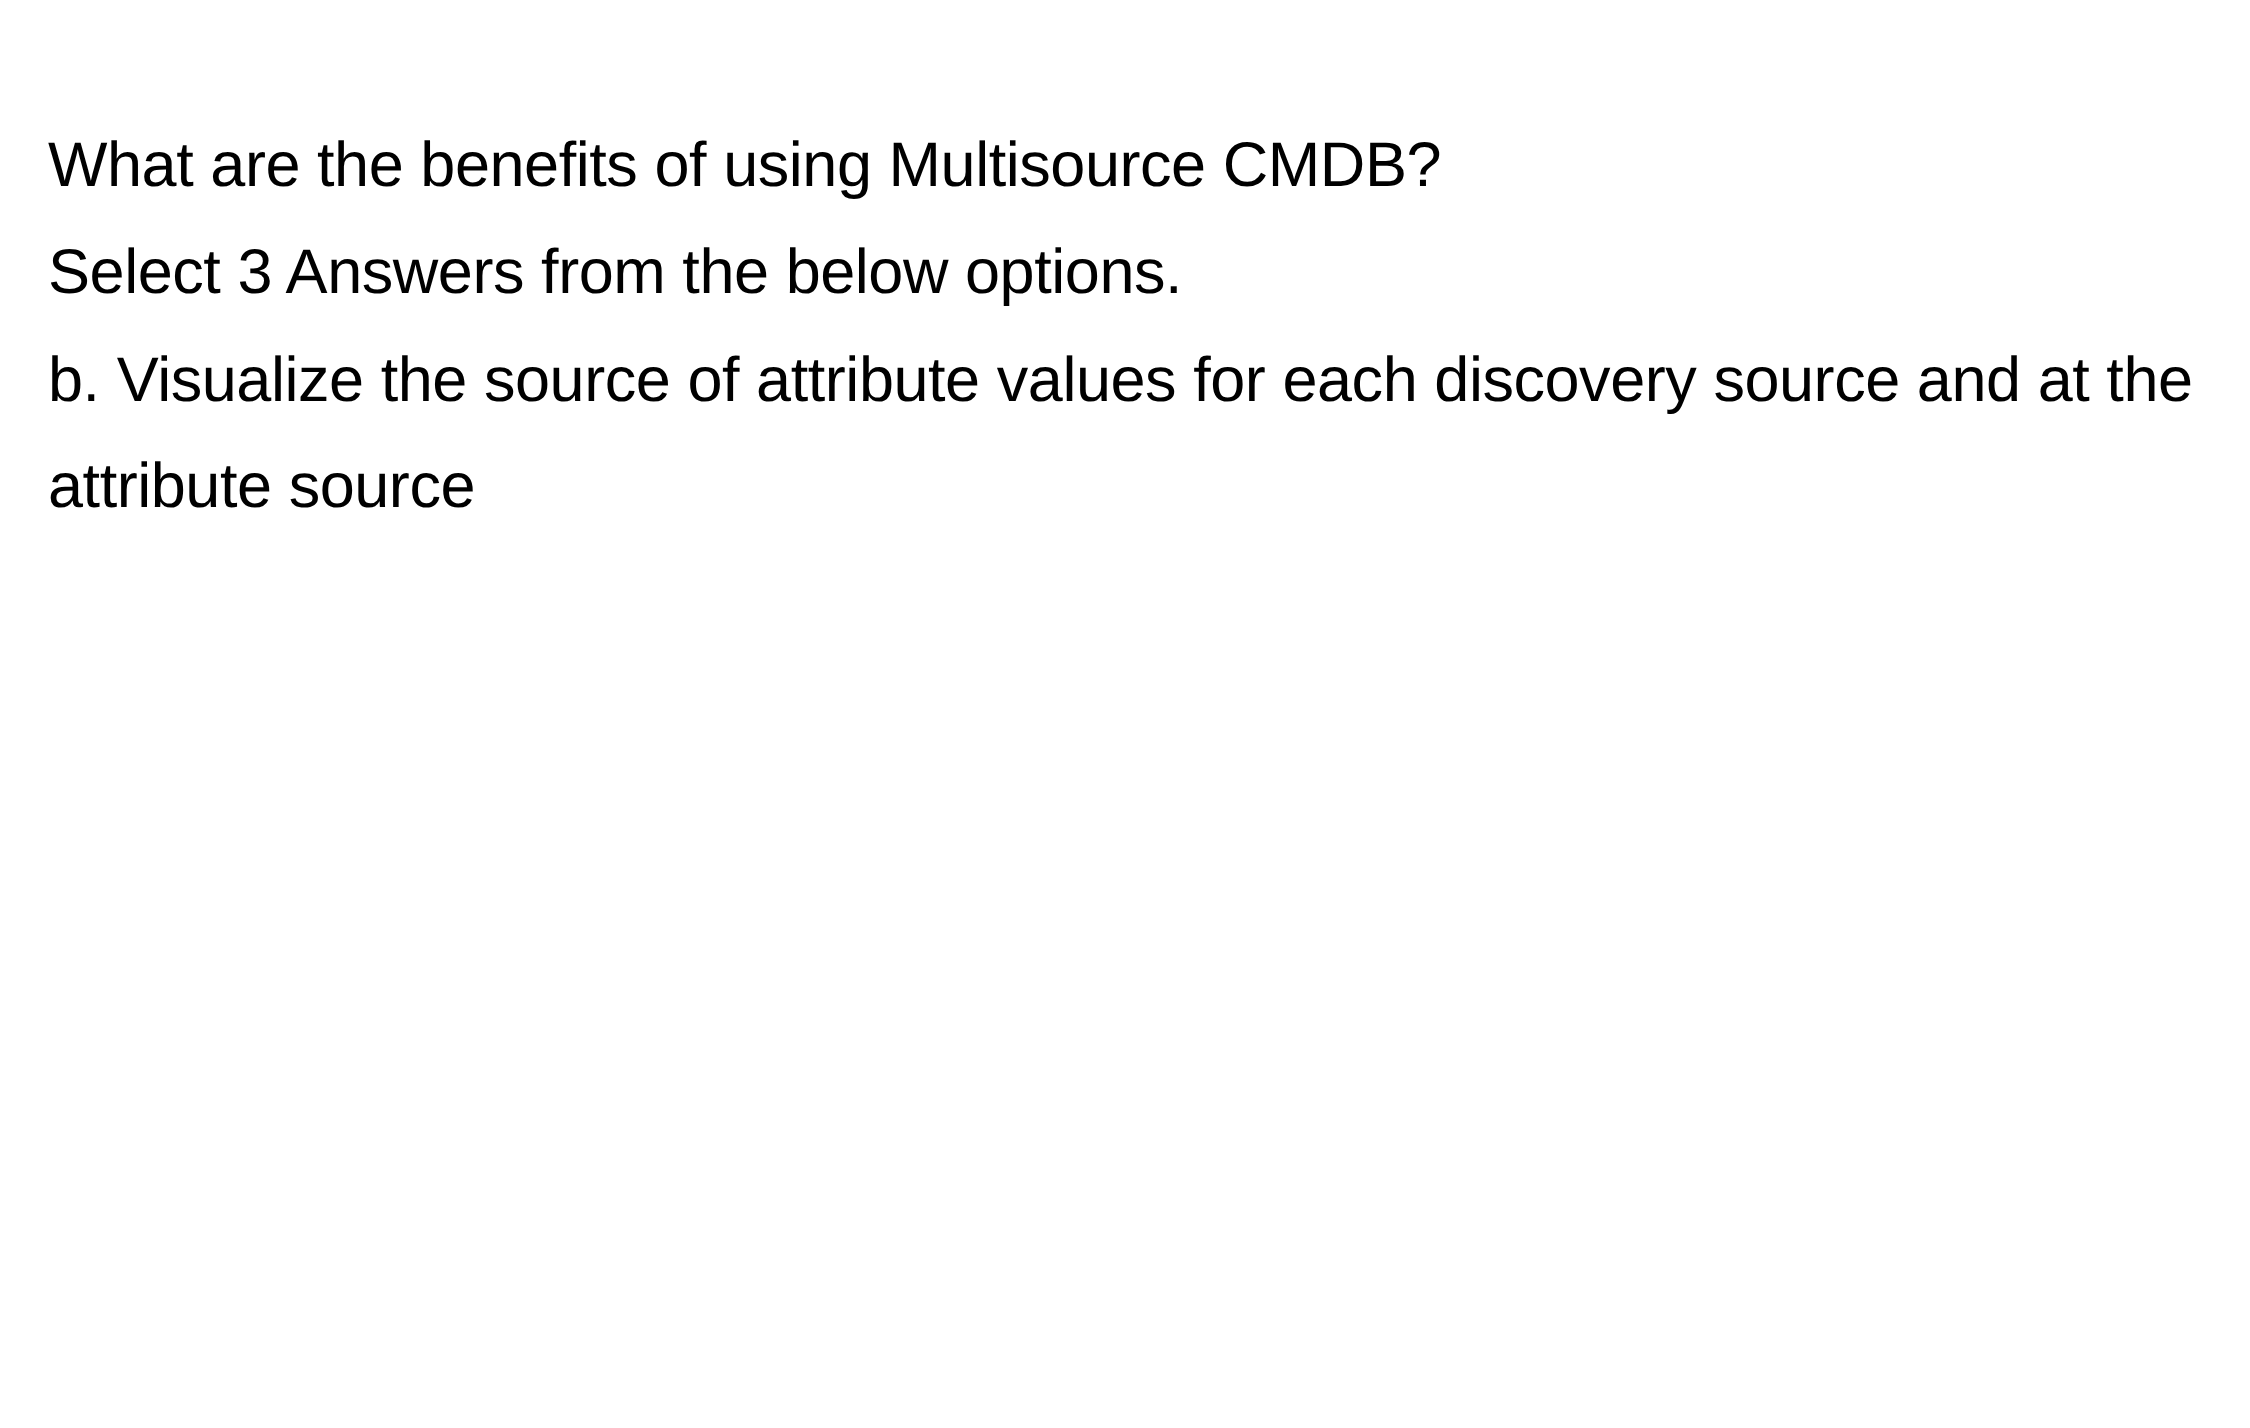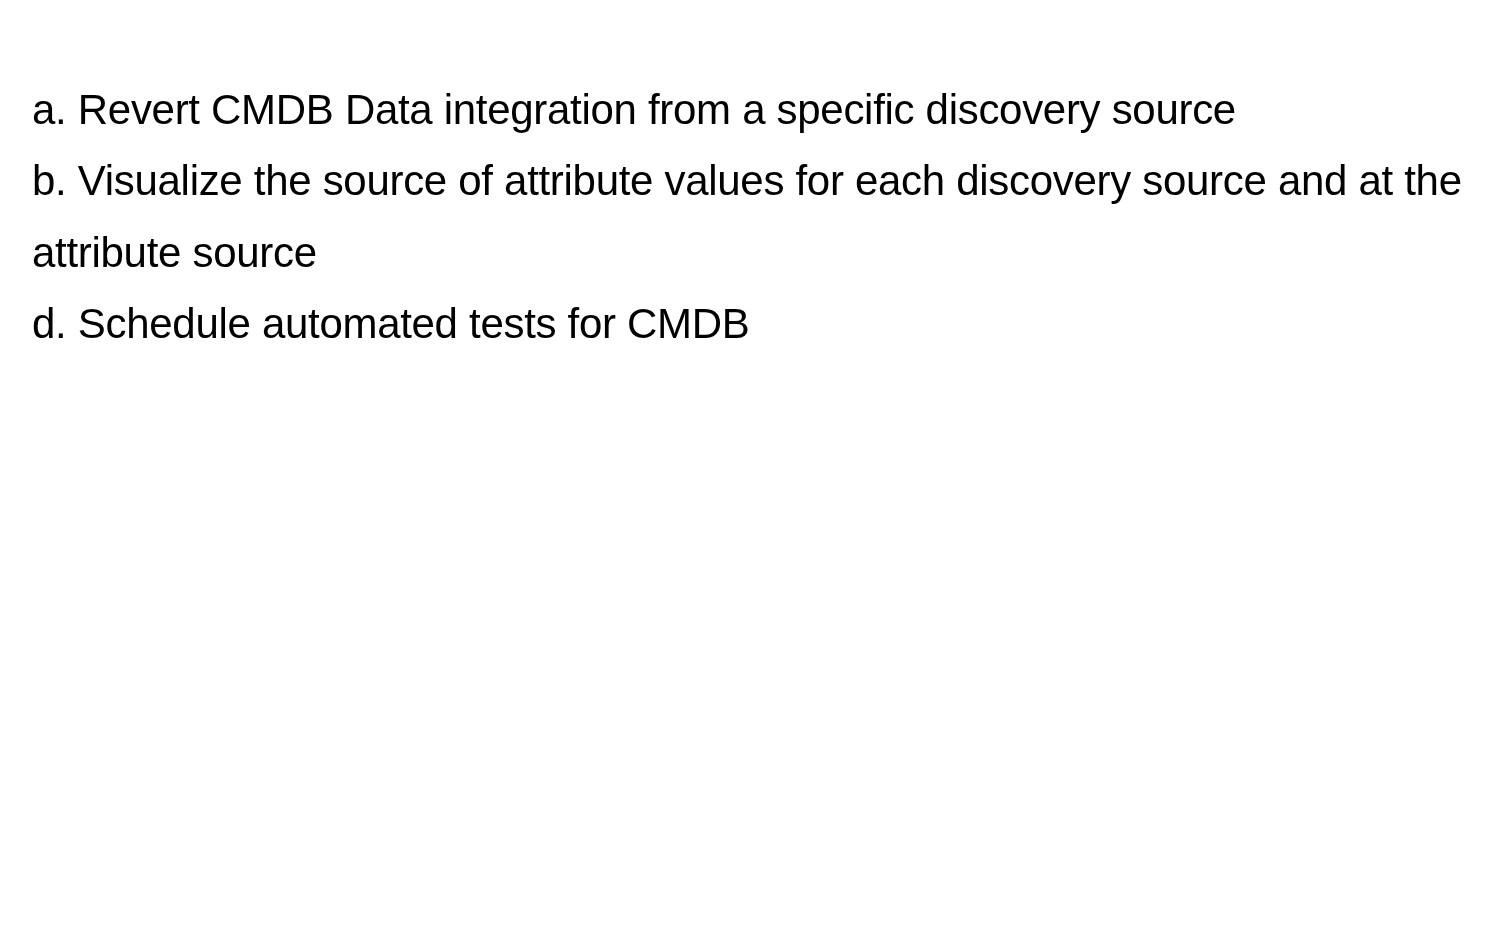--- a/index.html
+++ b/index.html
@@ -26,16 +26,16 @@
       margin-bottom: 0px;
     }
     .option {
       display: block;
     }
   </style>
 </head>
 <body>
 
 <div class="content">
-  <span class="option">a. Revert CMDB Data integration from a specific discovery source</span>
+  <span class="question-line1">What are the benefits of using Multisource CMDB?</span>
+  <span class="question-line2">Select 3 Answers from the below options.</span>
   <span class="option">b. Visualize the source of attribute values for each discovery source and at the attribute source</span>
-  <span class="option">d. Schedule automated tests for CMDB</span>
 </div>
 
 </body></html>

